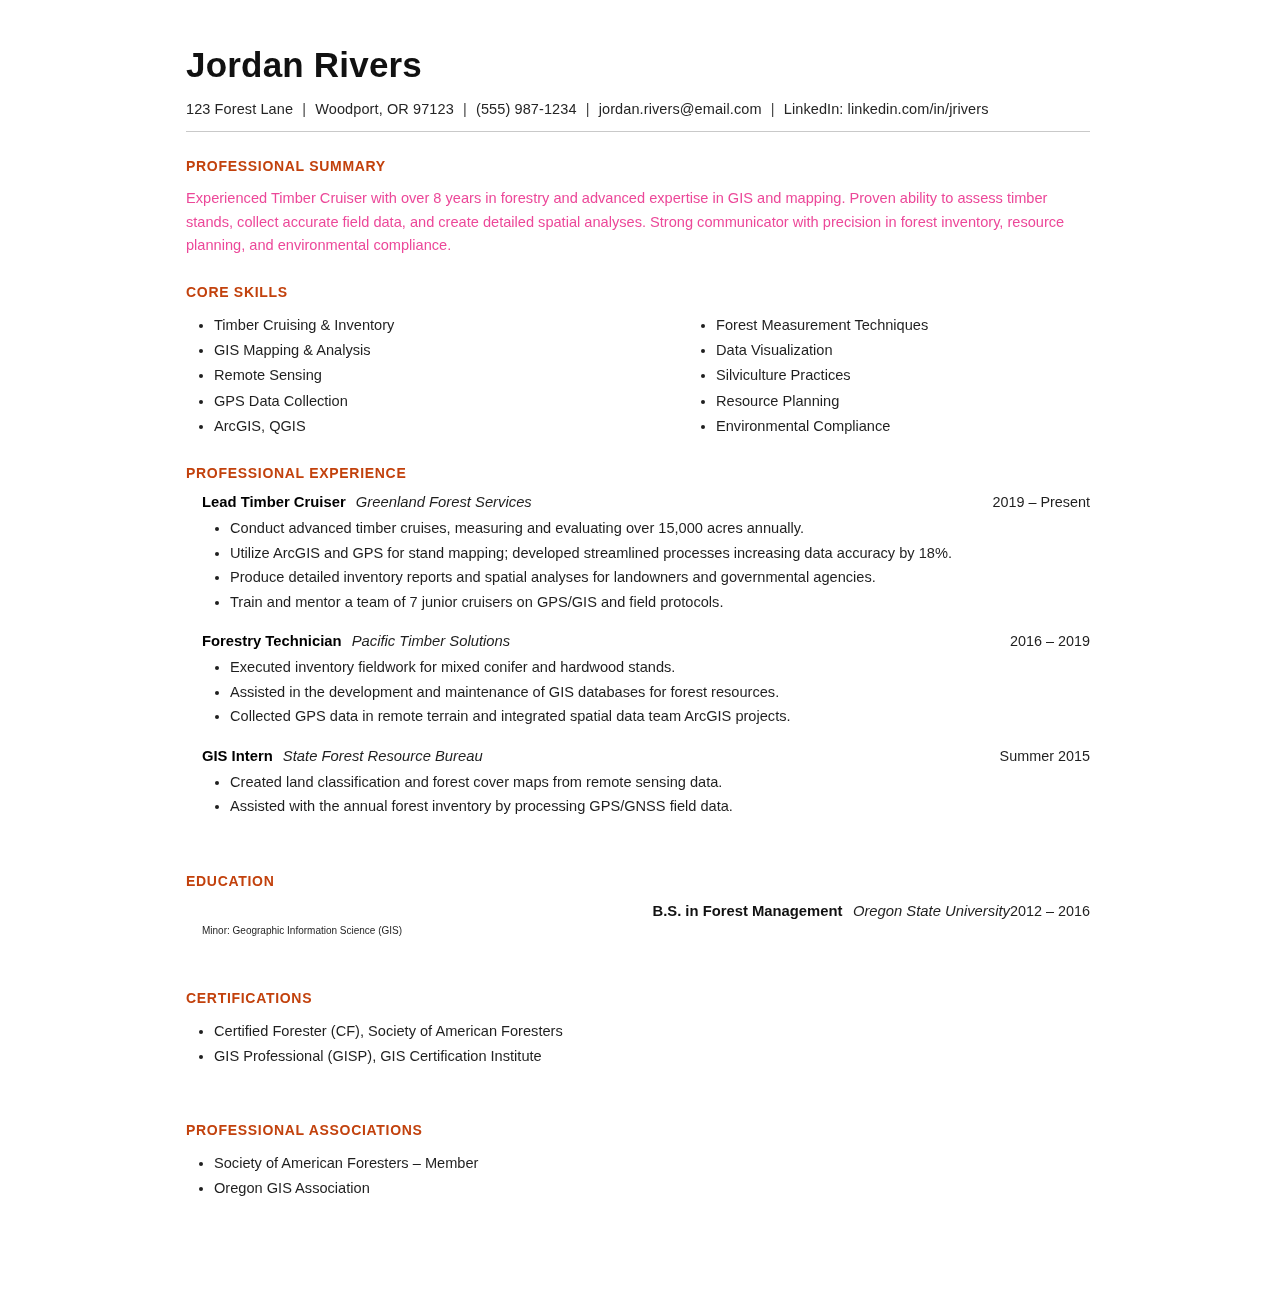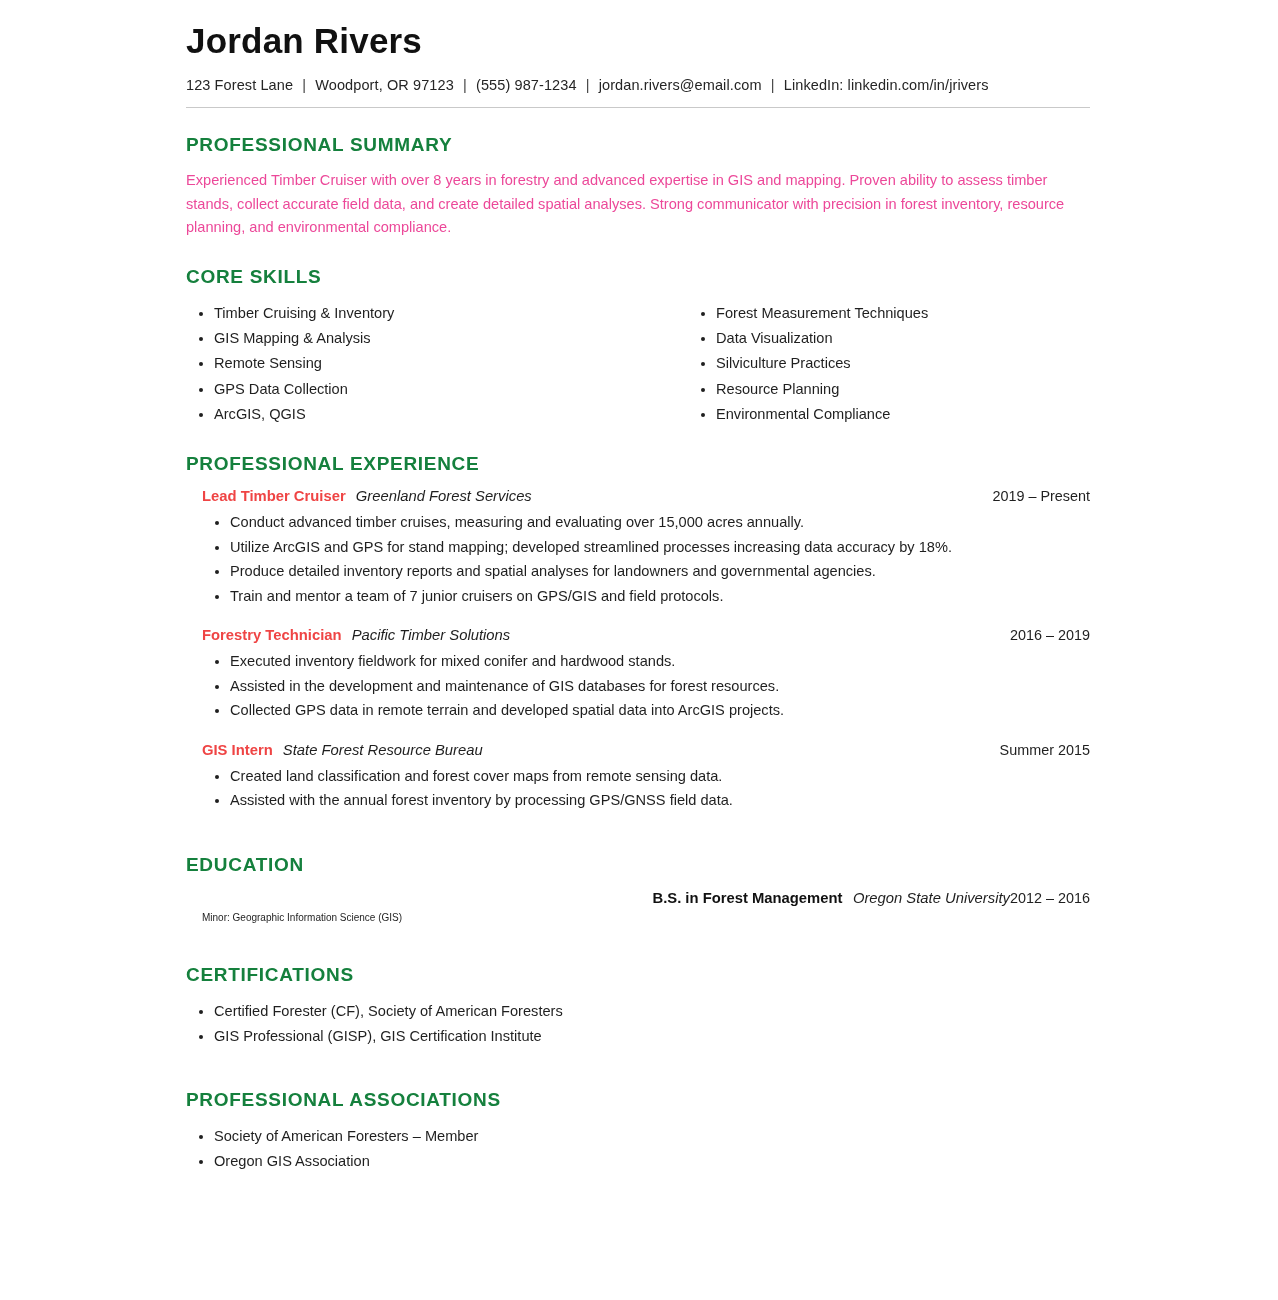--- a/index.html
+++ b/index.html
@@ -11,21 +11,21 @@
     width: 1278px;
     min-height: 1300px;
     font-family: "Liberation Sans", sans-serif;
     color: #1a1a1a;
     -webkit-font-smoothing: antialiased;
   }
   .page {
     width: 1278px;
     min-height: 1300px;
     box-sizing: border-box;
-    padding: 21px 188px 40px 186px;
+    padding: 45px 188px 40px 186px;
     background: #ffffff;
   }
   .name {
     font-size: 35px;
     font-weight: bold;
     letter-spacing: 0.2px;
     margin: 0 0 16px 0;
     color: #111111;
   }
   .contact {
@@ -37,25 +37,25 @@
   }
   .contact .sep {
     color: #444;
     padding: 0 5px;
   }
   .rule {
     border-top: 1px solid #c9c9c9;
     margin: 0 0 26px 0;
   }
   h2.section {
-    font-size: 19px;
+    font-size: 14px;
     font-weight: bold;
     letter-spacing: 0.7px;
-    margin: 3px 0 13px 0;
-    color: #15803d;
+    margin: 16px 0 13px 0;
+    color: #c2410c;
     text-transform: uppercase;
   }
   .section-block {
     margin-bottom: 26px;
   }
   .summary {
     font-size: 14.6px;
     line-height: 1.62;
     color: #ec4899;
     margin: 0;
@@ -94,21 +94,21 @@
     align-items: baseline;
     justify-content: space-between;
     padding-left: 16px;
     margin-bottom: 6px;
   }
   .job-titles {
     font-size: 14.8px;
   }
   .job-title {
     font-weight: bold;
-    color: #ef4444;
+    color: #000000;
   }
   .job-company {
     font-style: italic;
     color: #1f1f1f;
     margin-left: 6px;
   }
   .job-dates {
     font-size: 14.4px;
     color: #1f1f1f;
     white-space: nowrap;
@@ -229,21 +229,21 @@
       <div class="job-head">
         <div class="job-titles">
           <span class="job-title">Forestry Technician</span>
           <span class="job-company">Pacific Timber Solutions</span>
         </div>
         <div class="job-dates">2016 – 2019</div>
       </div>
       <ul class="job-bullets">
         <li>Executed inventory fieldwork for mixed conifer and hardwood stands.</li>
         <li>Assisted in the development and maintenance of GIS databases for forest resources.</li>
-        <li>Collected GPS data in remote terrain and developed spatial data into ArcGIS projects.</li>
+        <li>Collected GPS data in remote terrain and integrated spatial data team ArcGIS projects.</li>
       </ul>
     </div>
 
     <div class="job">
       <div class="job-head">
         <div class="job-titles">
           <span class="job-title">GIS Intern</span>
           <span class="job-company">State Forest Resource Bureau</span>
         </div>
         <div class="job-dates">Summer 2015</div>

